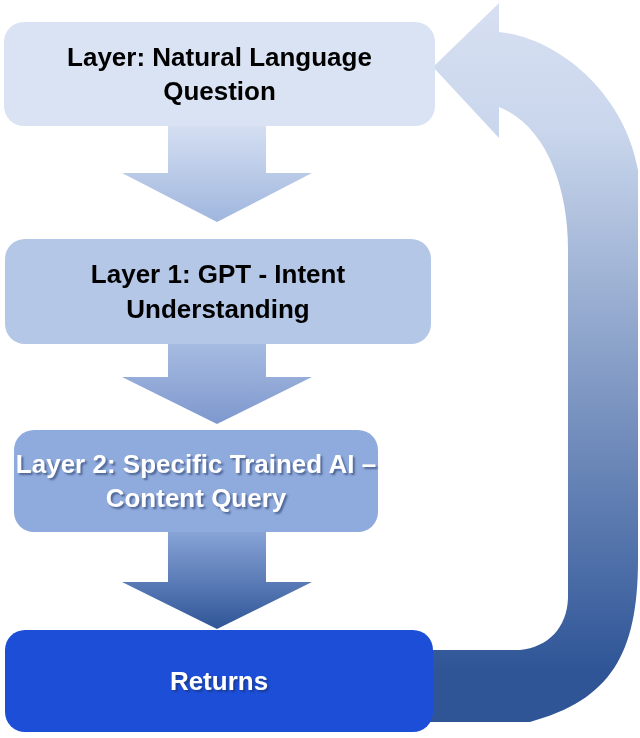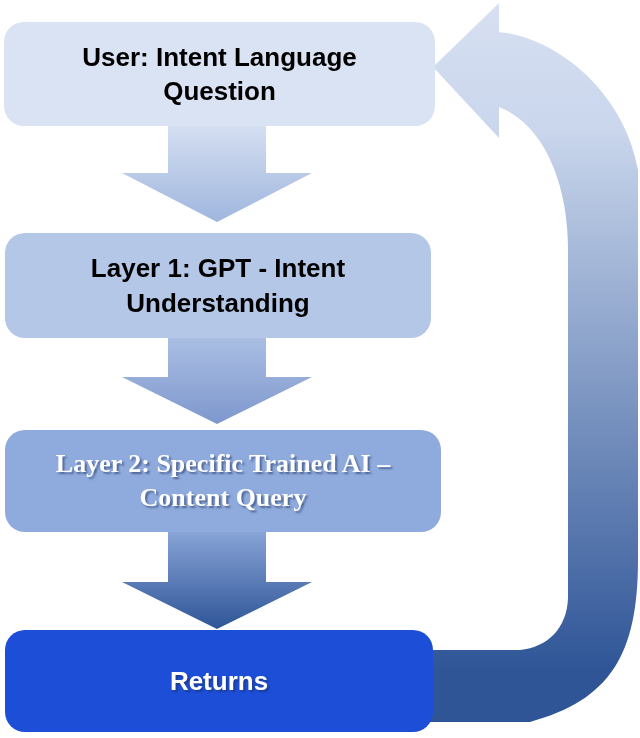--- a/index.html
+++ b/index.html
@@ -25,22 +25,22 @@
     align-items:center;
     justify-content:center;
     text-align:center;
     font-weight:bold;
     font-size:26px;
     line-height:1.32;
     white-space:pre-line;
     letter-spacing:0px;
   }
   .box-user   { left:4px;  top:22px;  width:431px; height:104px; }
-  .box-layer1 { left:5px;  top:233px; width:426px; height:105px; }
-  .box-layer2 { left:5px;  top:430px; width:436px; height:102px;font-family:Liberation Serif, serif; }
+  .box-layer1 { left:5px;  top:239px; width:426px; height:105px; }
+  .box-layer2 { left:14px;  top:430px; width:364px; height:102px; }
   .box-returns{ left:5px;  top:630px; width:428px; height:102px; }
   .white-text-shadow { text-shadow:2px 2px 2px rgba(28,48,92,0.55); }
 </style>
 </head>
 <body>
 
 <div class="stage">
 
   <svg class="arrow-layer" viewBox="0 0 640 738" xmlns="http://www.w3.org/2000/svg">
     <defs>
@@ -74,21 +74,21 @@
              L499,138 Z"></path>
 
     <polygon fill="url(#gradA1)" points="168,120 266,120 266,173 312,173 217,222 122,173 168,173"></polygon>
 
     <polygon fill="url(#gradA2)" points="168,322 266,322 266,377 312,377 217,424 122,377 168,377"></polygon>
 
     <polygon fill="url(#gradA3)" points="168,526 266,526 266,582 312,582 217,629 122,582 168,582"></polygon>
   </svg>
 
   <div class="flow-box box-user" style="background: rgb(218, 227, 243); color: rgb(0, 0, 0);">
-    <span>User: Intent Language
+    <span>Layer: Natural Language
 Question</span>
   </div>
 
   <div class="flow-box box-layer1" style="background: rgb(180, 199, 231); color: rgb(0, 0, 0);">
     <span>Layer 1: GPT - Intent
 Understanding</span>
   </div>
 
   <div class="flow-box box-layer2 white-text-shadow" style="background: rgb(143, 170, 220); color: rgb(255, 255, 255);">
     <span>Layer 2: Specific Trained AI –

